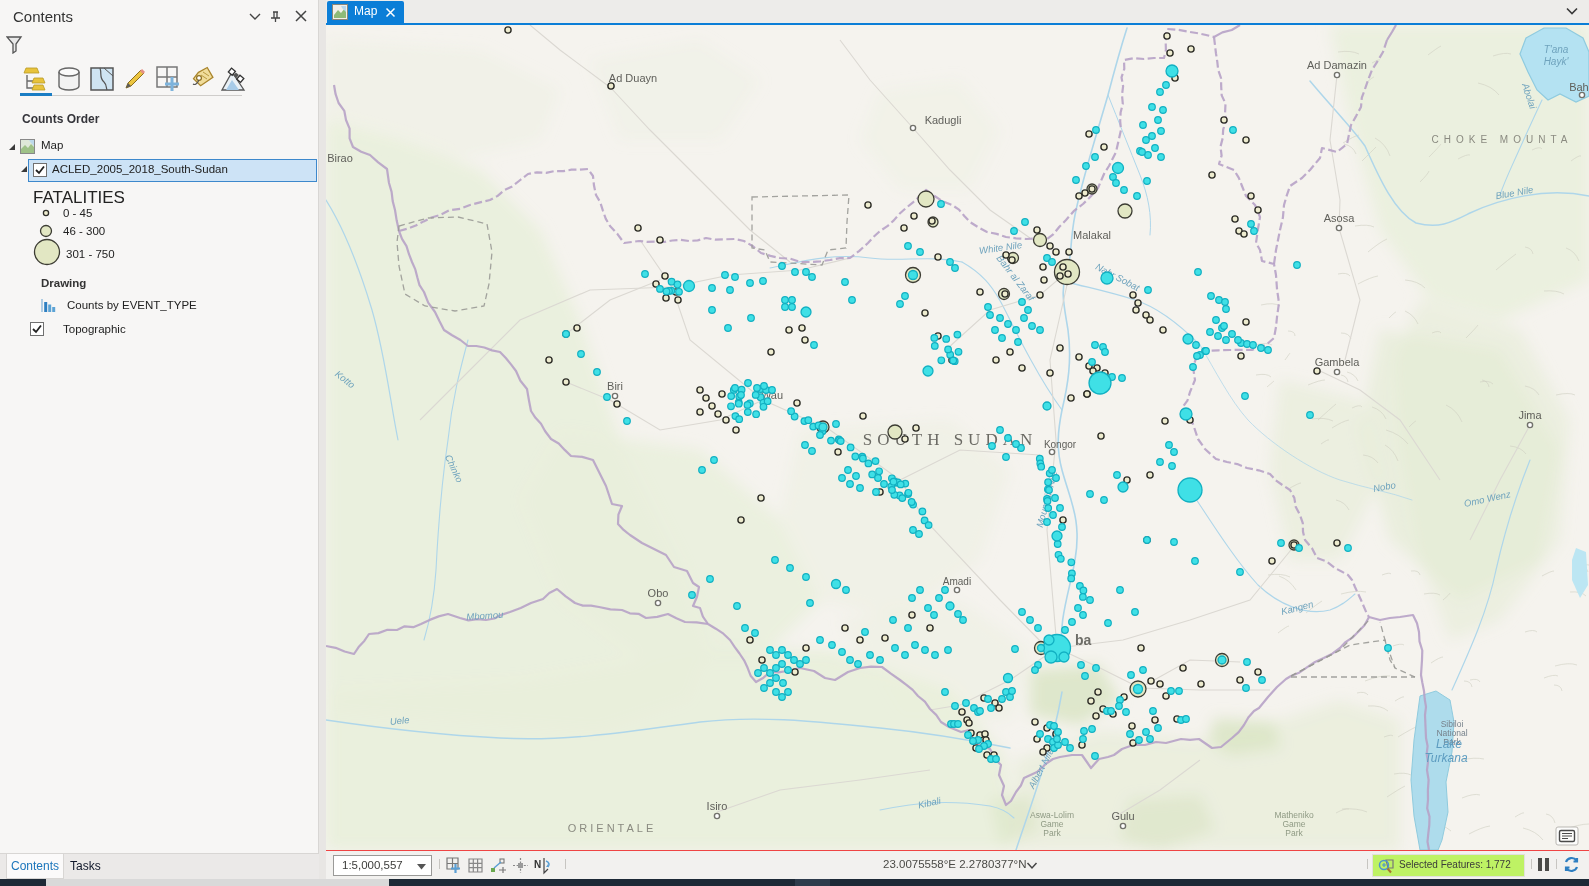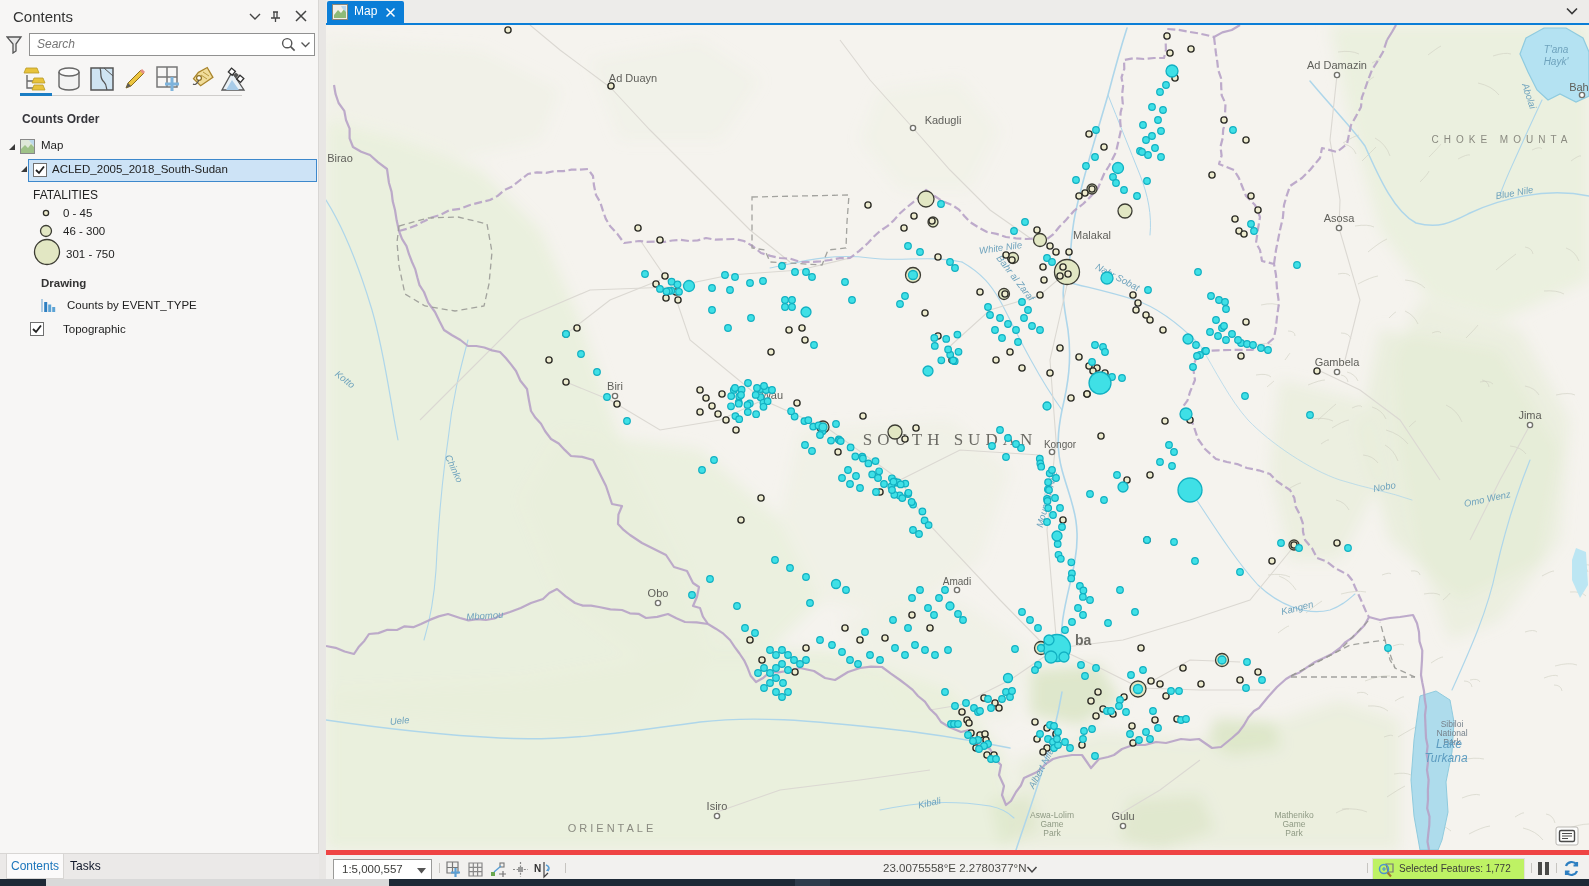--- a/index.html
+++ b/index.html
@@ -15,21 +15,21 @@
 .tree{position:absolute;left:0;top:138px;width:319px;font-size:11.5px;color:#222}
 .selrow{position:absolute;left:28px;top:21px;width:289px;height:23px;background:#cde3f6;border:1px solid #3d88cc}
 .tabs{position:absolute;left:0;top:853px;width:326px;height:26px;background:#ebe9e8;border-top:1px solid #d8d6d4}
 .tabc{position:absolute;left:6px;top:0px;width:58px;height:25px;background:#fbfafa;border:1px solid #d8d6d4;border-top:none;color:#1b75bb;font-size:12px;text-align:center;line-height:24px}
 .tabt{position:absolute;left:70px;top:0px;color:#0f172a;font-size:12px;line-height:24px}
 .gap{position:absolute;left:319px;top:0;width:7px;height:879px;background:#e8e6e4}
 .tabbar{position:absolute;left:326px;top:0;width:1263px;height:23px;background:#edecea}
 .maptab{position:absolute;left:1px;top:1px;width:77px;height:22px;background:#0b7ed7;border-radius:2px 2px 0 0;color:#fff;font-size:12px}
 .blueline{position:absolute;left:326px;top:23px;width:1263px;height:2px;background:#0b7ed7}
 .mapbox{position:absolute;left:326px;top:25px;width:1263px;height:825px;overflow:hidden}
-.statusbar{position:absolute;left:326px;top:850px;width:1263px;height:29px;background:#f2f1ef;border-top:5px solid #ef4444;font-size:11.5px;color:#3c3c3a}
+.statusbar{position:absolute;left:326px;top:850px;width:1263px;height:29px;background:#f2f1ef;border-top:1px solid #ef4444;font-size:11.5px;color:#3c3c3a}
 .scalebox{position:absolute;left:7px;top:4px;width:99px;height:21px;background:#fff;border:1px solid #9a9a98}
 .coords{position:absolute;left:557px;top:7px;color:#4a4a46}
 .selfeat{position:absolute;left:1046px;top:3px;width:153px;height:23px;background:#bef264;border:1px solid #e2e0dc;white-space:nowrap;font-size:10px}
 .bstrip{position:absolute;left:0;top:879px;width:1589px;height:7px;background:#d9d9d9}
 .bseg{position:absolute;top:0;height:7px;background:#1d2936}
 svg{display:block}
 .sep{color:#c4c2be}
 </style></head><body>
 
 <div class="panel">
@@ -40,30 +40,20 @@
       <g stroke="#444" stroke-width="1.3" fill="none">
           <path d="M25 2 h5 M26 2 v6 M29 2 v6 M23 8 h9 M27.5 8 v4"></path>
         </g>
       <path d="M48 1 L58 11 M58 1 L48 11" stroke="#444" stroke-width="1.5"></path>
     </svg>
   </div>
   <div class="searchrow">
     <svg style="position:absolute;left:6px;top:3px" width="17" height="18" viewBox="0 0 17 18">
       <path d="M1 1 H15 L10 8 V15 L7 17 V8 Z" fill="#e8e8e8" stroke="#555" stroke-width="1.3"></path>
     </svg>
-    <div class="sbox">
-      <span class="ph">Search</span>
-      <svg style="position:absolute;right:18px;top:3px" width="15" height="15" viewBox="0 0 15 15">
-          <circle cx="6.2" cy="6.2" r="4.6" fill="none" stroke="#555" stroke-width="1.4"></circle>
-          <path d="M9.6 9.6 L13.6 13.6" stroke="#555" stroke-width="1.6"></path>
-        </svg>
-      <svg style="position:absolute;right:3px;top:7px" width="11" height="8" viewBox="0 0 11 8">
-          <path d="M1.5 1.5 L5.5 5.5 L9.5 1.5" stroke="#555" stroke-width="1.3" fill="none"></path>
-        </svg>
-    </div>
   </div>
   <div class="toolbar">
     <svg width="319" height="34" viewBox="0 0 319 34">
 
       <g transform="translate(24,4)">
         <path d="M3 9 V22 H10 M3 15 H10" stroke="#6b6b6b" stroke-width="1.4" fill="none"></path>
         <path d="M2 2 H13 L15 7 H0 Z" fill="#e8c33c" stroke="#b99a23" stroke-width="0.8"></path>
         <path d="M10 12 H19 L21 17 H8 Z" fill="#e8c33c" stroke="#b99a23" stroke-width="0.8"></path>
         <path d="M10 19 H19 L21 24 H8 Z" fill="#e8c33c" stroke="#b99a23" stroke-width="0.8"></path>
       </g>
@@ -125,21 +115,21 @@
 
     <div class="selrow"></div>
     <svg style="position:absolute;left:19px;top:26px" width="10" height="10" viewBox="0 0 10 10">
         <path d="M8 2 L8 8 L2 8 Z" fill="#3a3a3a"></path>
       </svg>
     <svg style="position:absolute;left:33px;top:25px" width="14" height="14" viewBox="0 0 14 14">
         <rect x="0.5" y="0.5" width="13" height="13" fill="#fff" stroke="#707070" stroke-width="1"></rect>
         <path d="M3 7 L6 10 L11 3.5" stroke="#222" stroke-width="1.8" fill="none"></path>
       </svg>
     <div style="position:absolute;left:52px;top:25px">ACLED_2005_2018_South-Sudan</div>
-    <div style="position:absolute;left:33px;top:50px;font-size:12px">FATALITIES</div>
+    <div style="position:absolute;left:33px;top:50px;font-size:17px">FATALITIES</div>
     <svg style="position:absolute;left:32px;top:64px" width="64" height="64" viewBox="0 0 64 64">
       <circle cx="14" cy="11" r="2.6" fill="#eeeccf" stroke="#2e2e28" stroke-width="1.3"></circle>
       <circle cx="14" cy="29" r="5.5" fill="#e2e7c3" stroke="#3c3c33" stroke-width="1.3"></circle>
       <circle cx="15" cy="50" r="12.5" fill="#e2e7c3" stroke="#3c3c33" stroke-width="1.3"></circle>
     </svg>
     <div style="position:absolute;left:63px;top:69px">0 - 45</div>
     <div style="position:absolute;left:63px;top:87px">46 - 300</div>
     <div style="position:absolute;left:66px;top:110px">301 - 750</div>
     <div style="position:absolute;left:41px;top:139px;font-weight:bold;font-size:11.5px;color:#333">Drawing</div>
     <svg style="position:absolute;left:41px;top:160px" width="16" height="15" viewBox="0 0 16 15">

